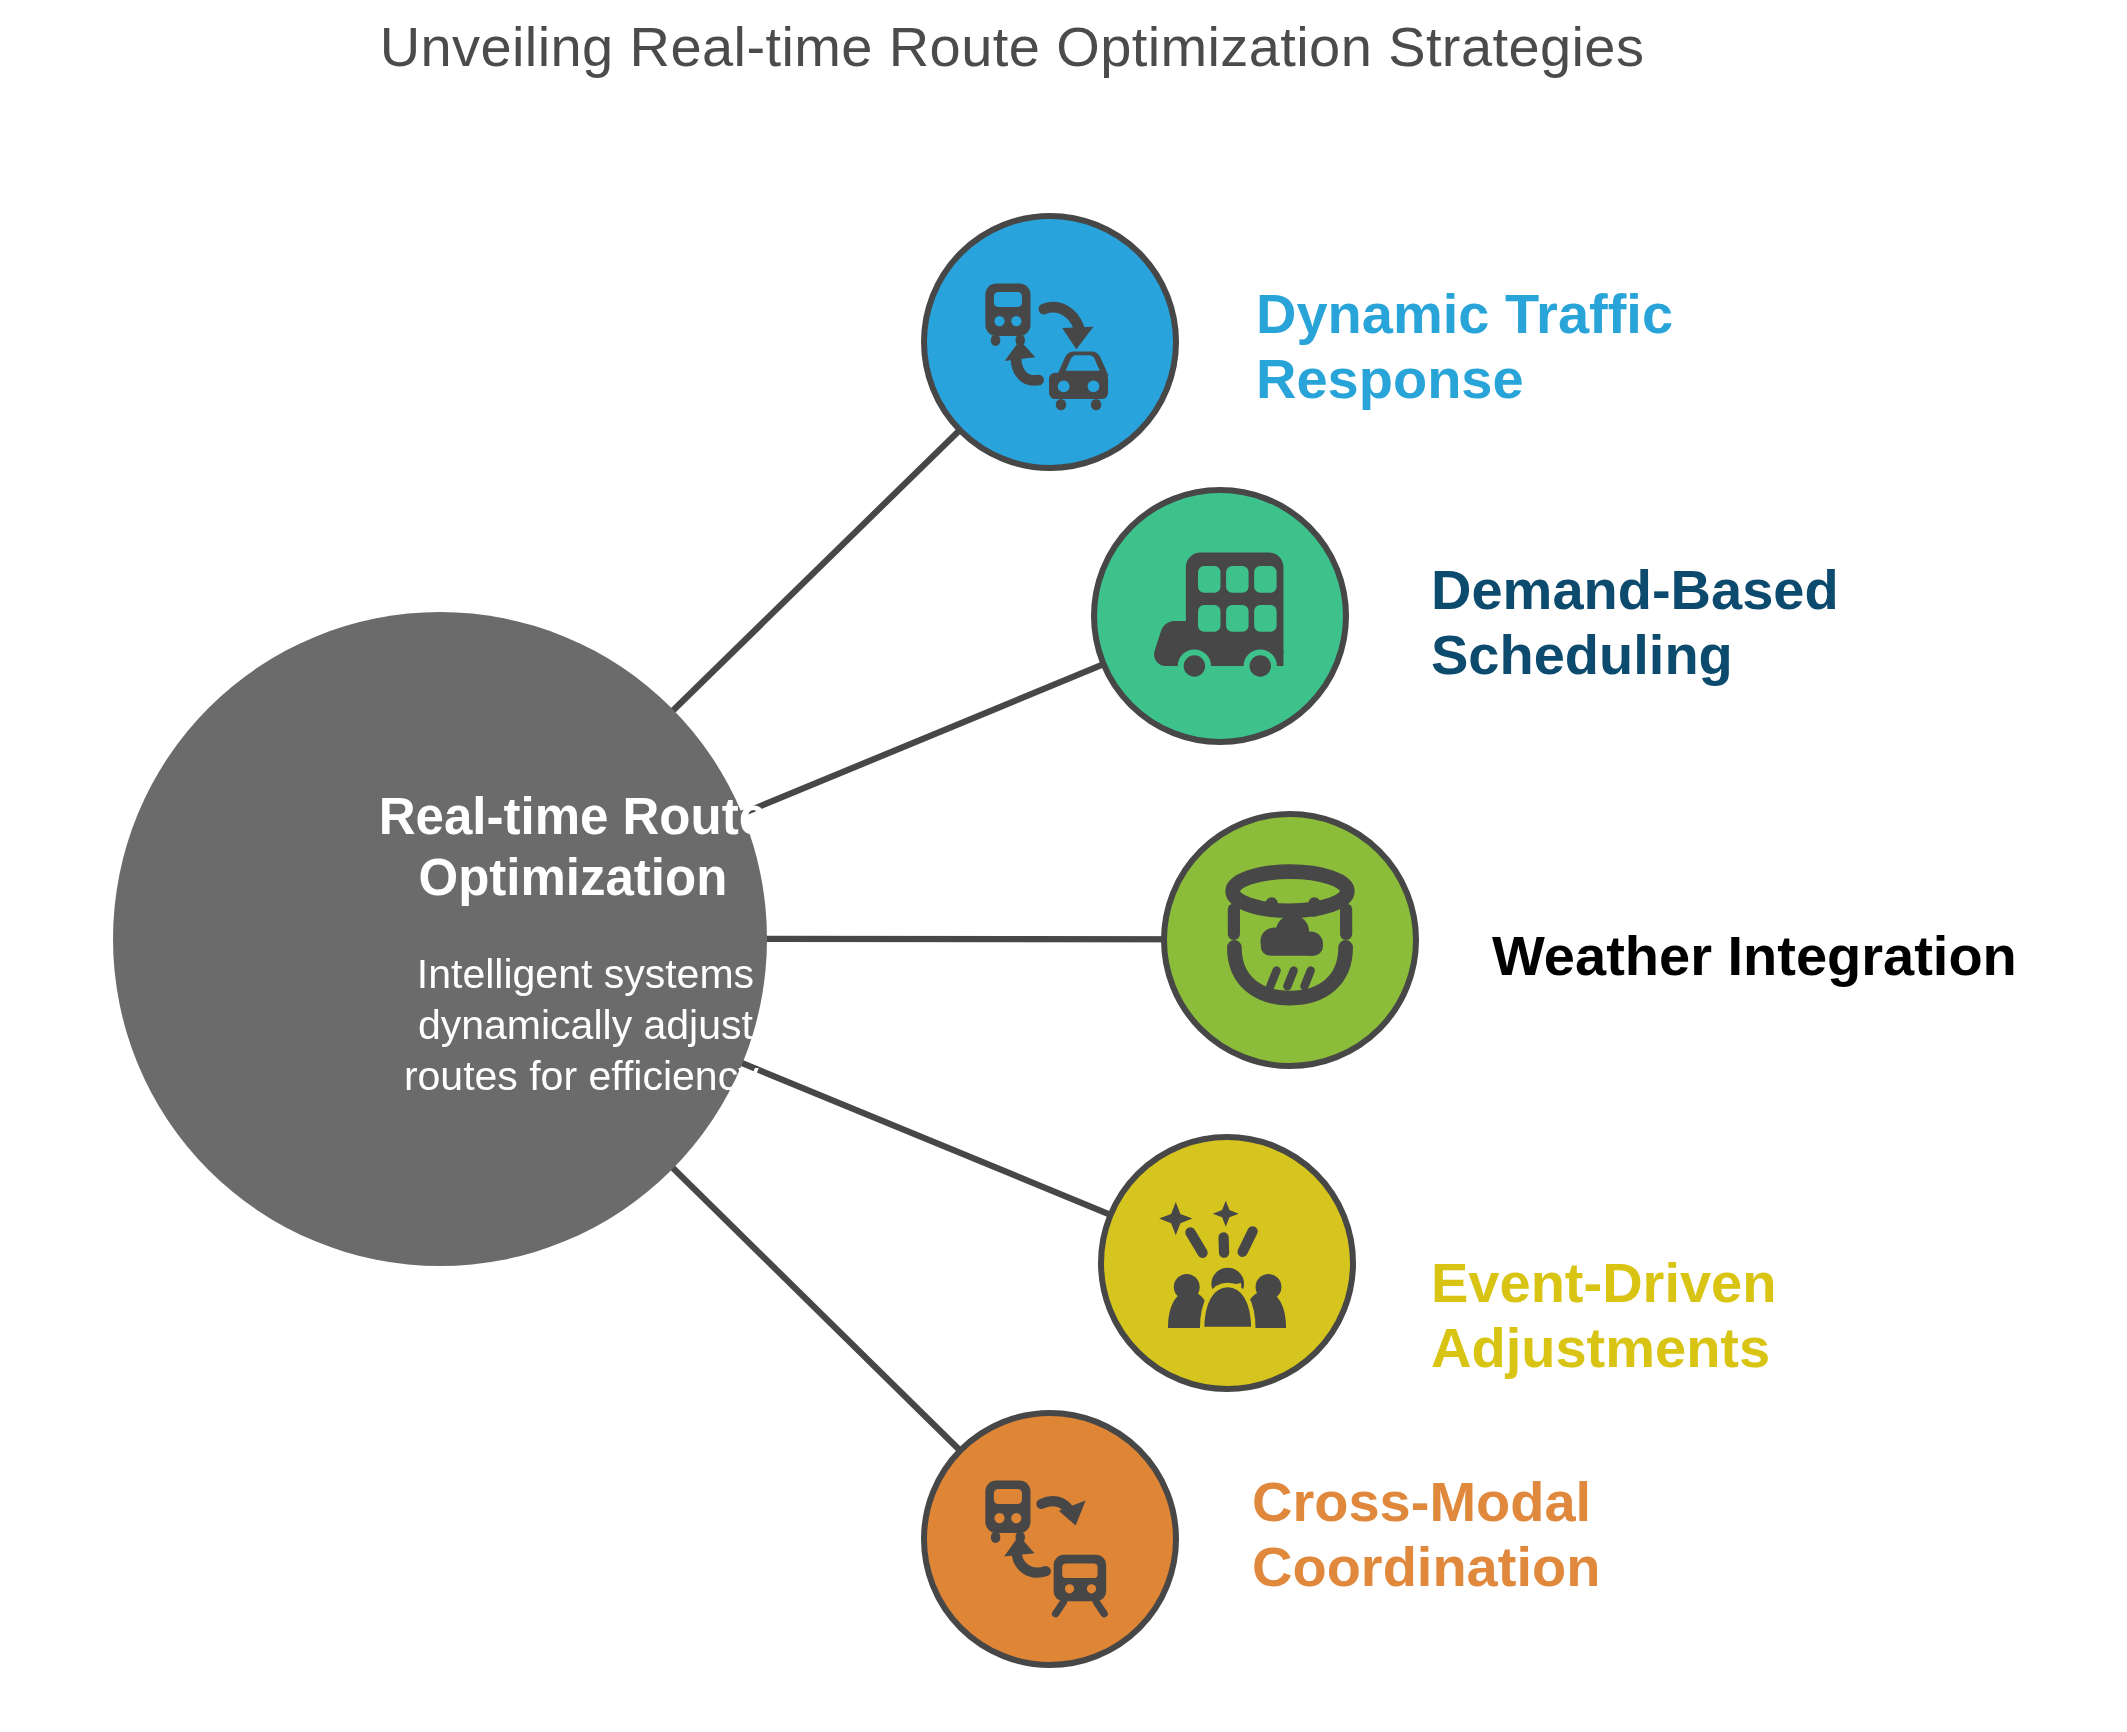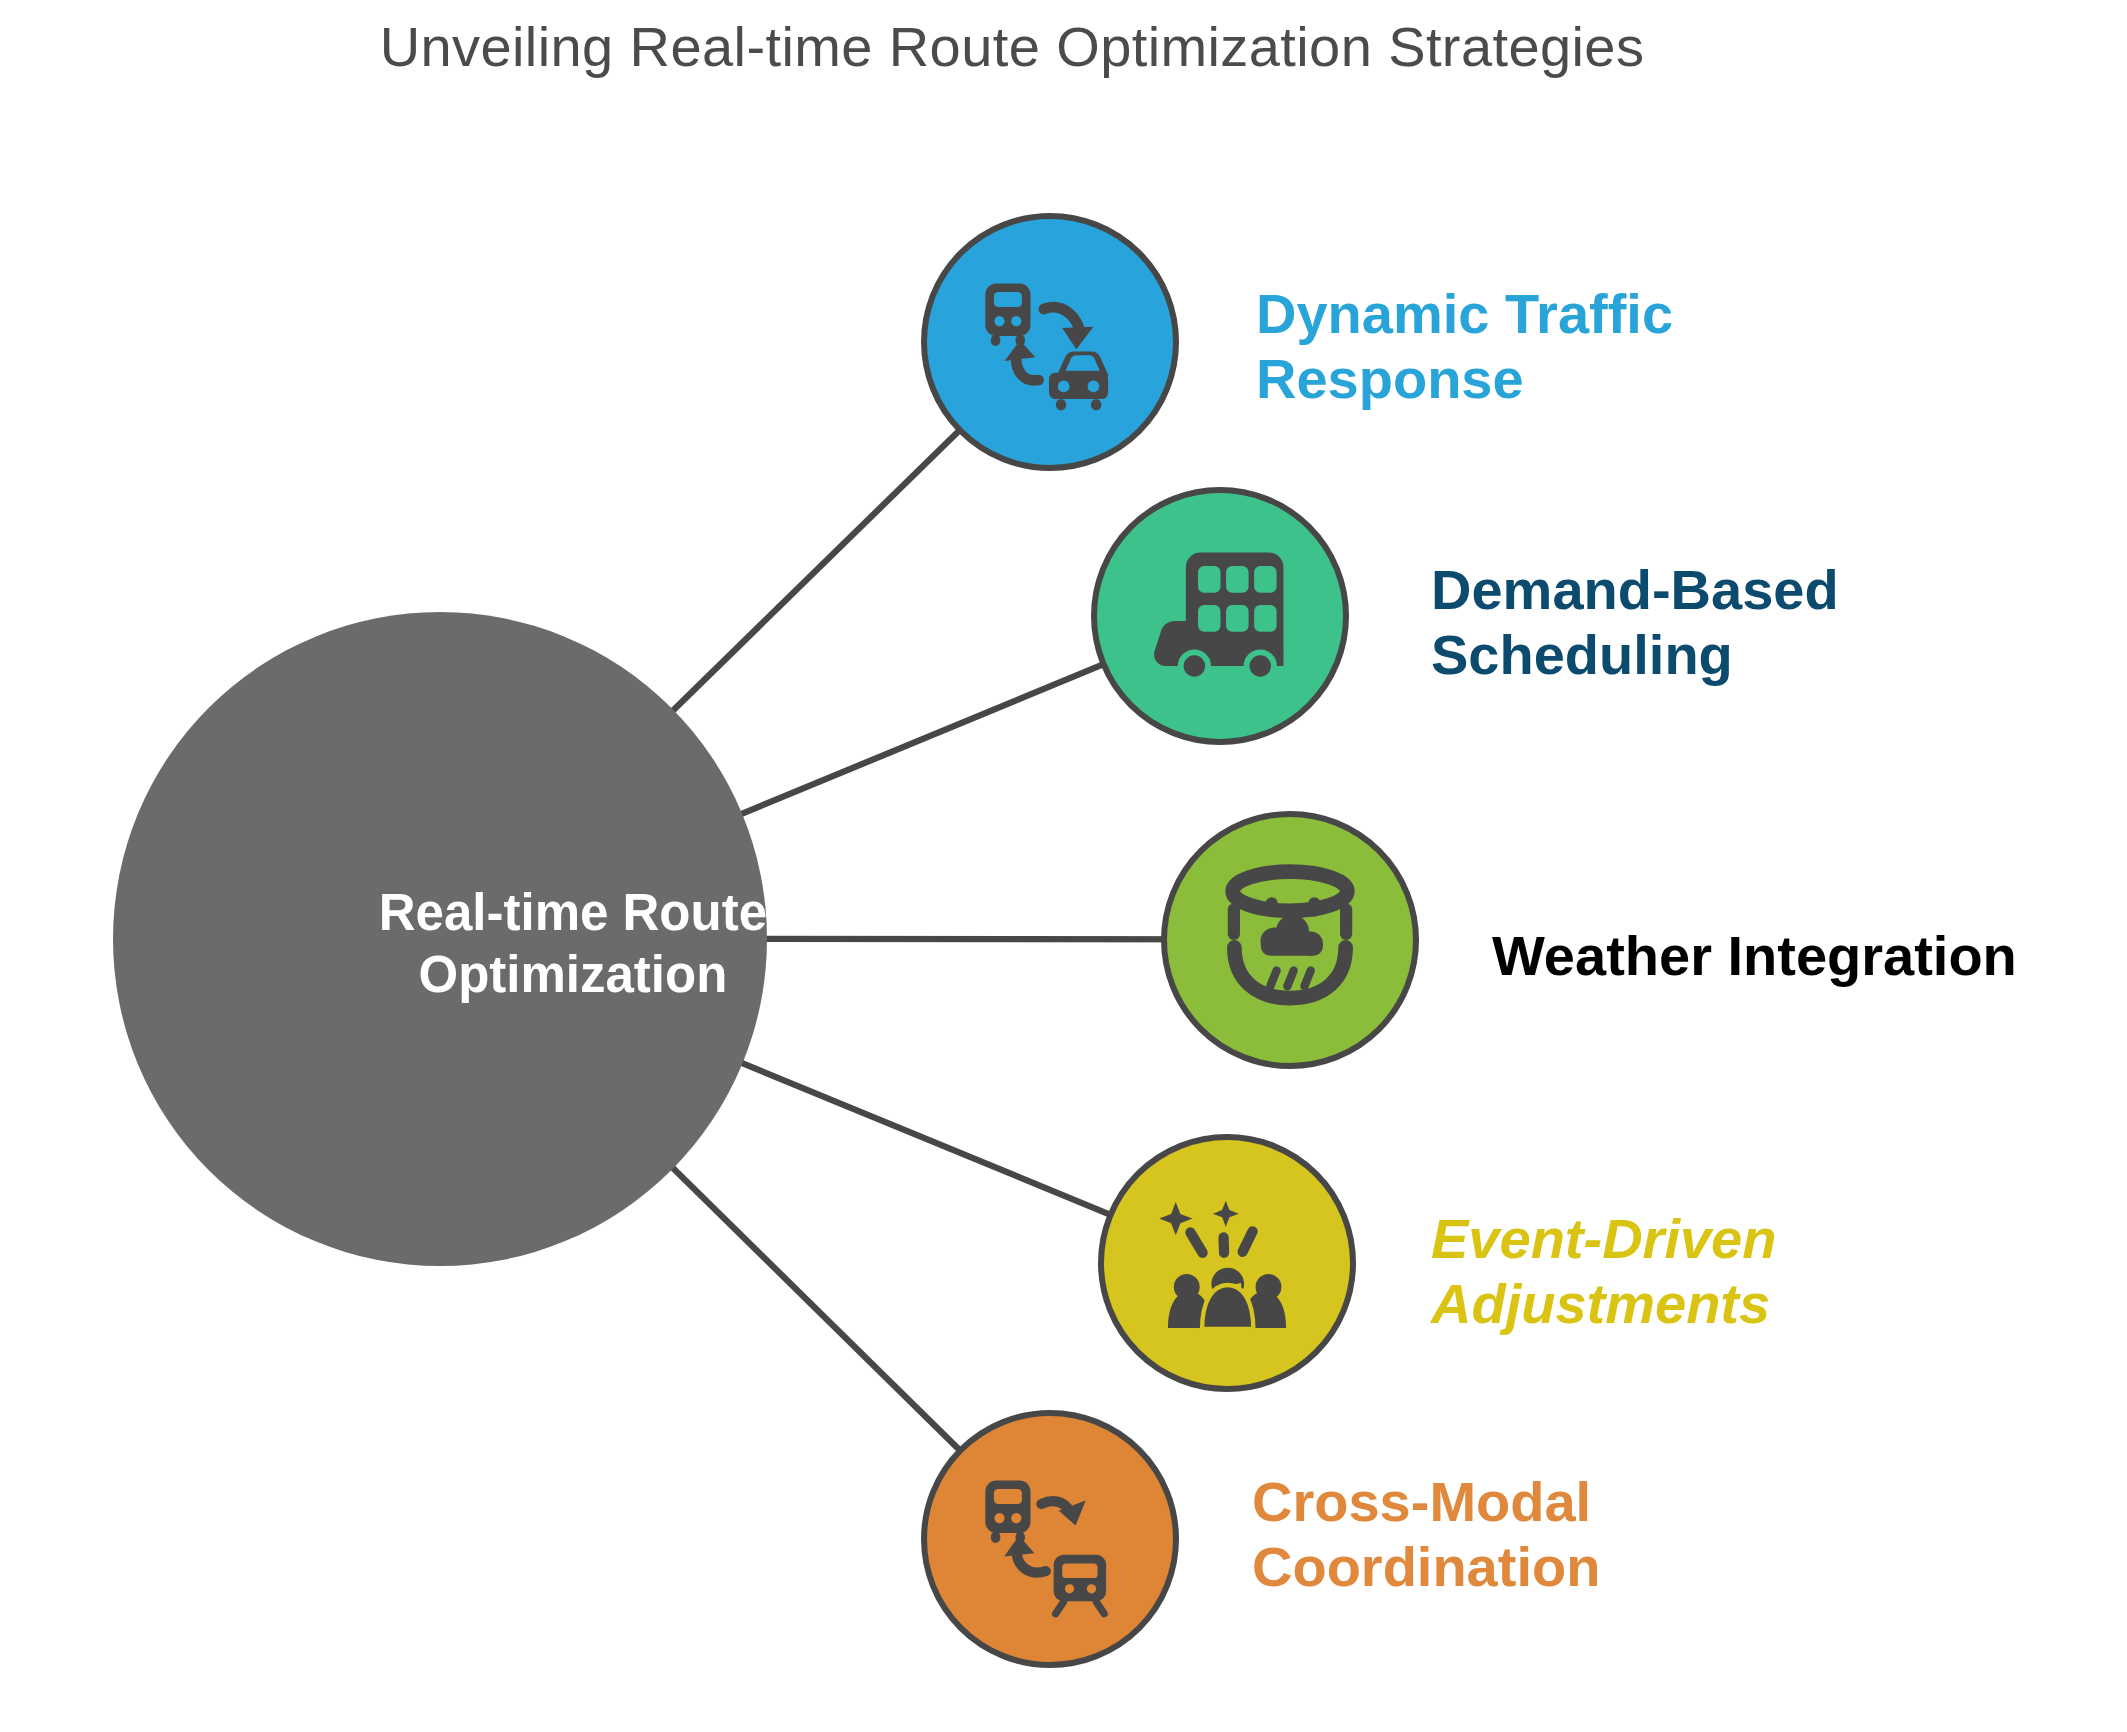--- a/index.html
+++ b/index.html
@@ -81,21 +81,21 @@
     position: absolute;
     transform: translateY(-50%);
     font-size: 56px;
     font-weight: 700;
     line-height: 1.16;
     white-space: pre-line;
   }
   .n1-label { left: 1256px; top: 347px; }
   .n2-label { left: 1431px; top: 623px; }
   .n3-label { left: 1492px; top: 945px; }
-  .n4-label { left: 1431px; top: 1272px; font-style: italic; }
+  .n4-label { left: 1431px; top: 1316px; }
   .n5-label { left: 1252px; top: 1535px; }
   
   .ic-dark { fill: var(--stroke, #474747); }
   .ic-accent { fill: currentColor; }
   .ic-darkline {
     stroke: var(--stroke, #474747);
     fill: none;
     stroke-linecap: round;
     stroke-linejoin: round;
   }
@@ -111,20 +111,23 @@
     <line class="connector" x1="491" y1="1048" x2="1172" y2="382"></line>
     <line class="connector" x1="491" y1="1048" x2="1362" y2="688"></line>
     <line class="connector" x1="491" y1="1048" x2="1440" y2="1049"></line>
     <line class="connector" x1="491" y1="1048" x2="1370" y2="1410"></line>
     <line class="connector" x1="491" y1="1048" x2="1172" y2="1718"></line>
   </svg>
 
   <div class="center-circle">
     <div class="center-heading">Real-time Route
 Optimization</div>
+    <div class="center-desc">Intelligent systems
+dynamically adjust
+routes for efficiency.</div>
   </div>
 
   <div class="node-circle n1" style="background-color: rgb(41, 163, 219); color: rgb(41, 163, 219);">
     <svg viewBox="0 0 100 100">
       <g>
         <rect class="ic-dark" x="23.5" y="26" width="18.5" height="21.5" rx="4.5"></rect>
         <rect class="ic-accent" x="27" y="29.5" width="11.5" height="6.2" rx="1.8"></rect>
         <circle class="ic-accent" cx="29.3" cy="41.4" r="2.1"></circle>
         <circle class="ic-accent" cx="36.2" cy="41.4" r="2.1"></circle>
         <rect class="ic-dark" x="25.8" y="47" width="3.8" height="4.6" rx="1.9"></rect>

